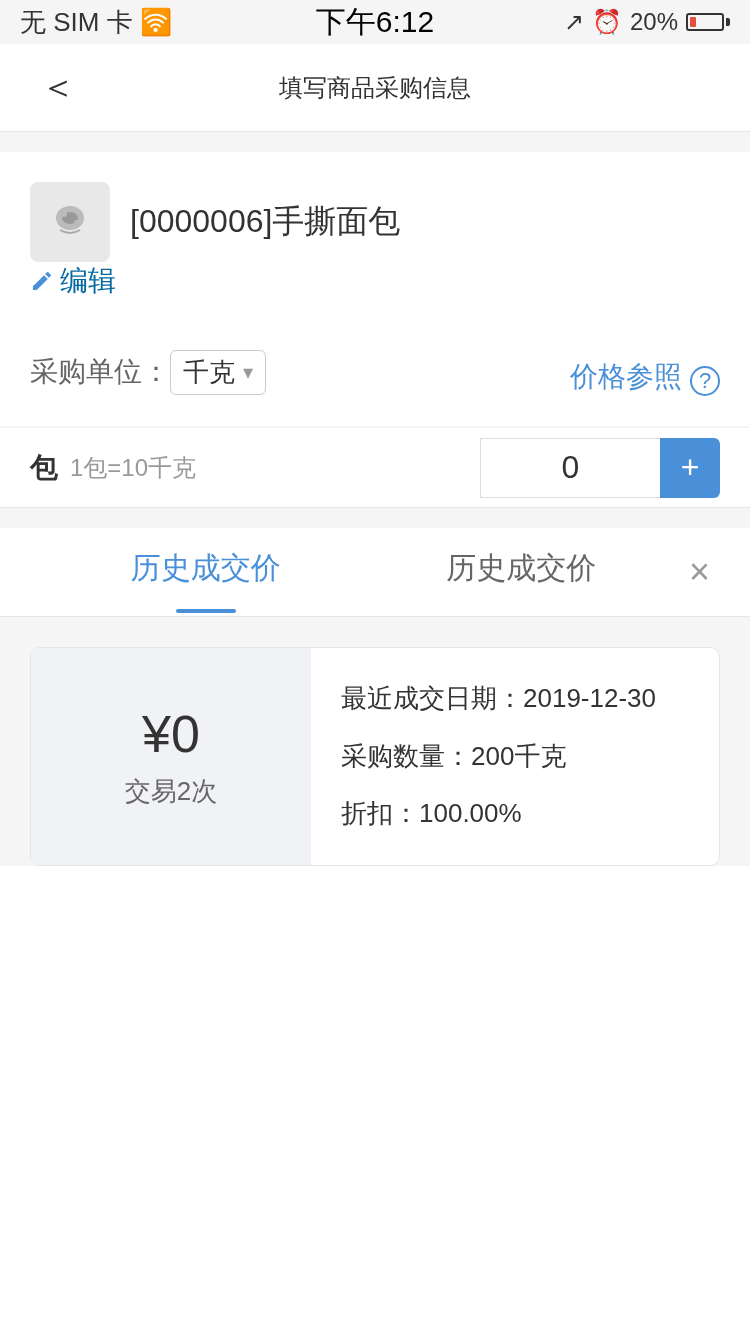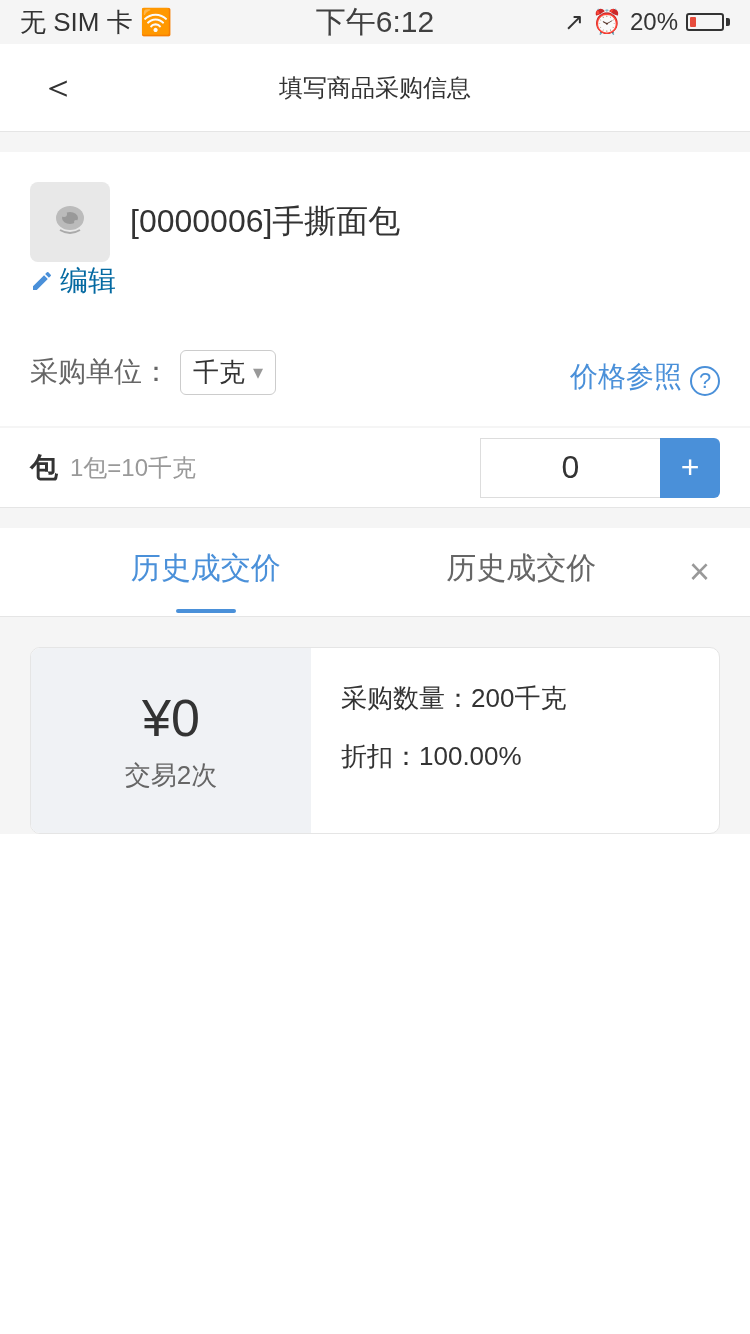--- a/index.html
+++ b/index.html
@@ -26,21 +26,21 @@
     .status-left {
       display: flex;
       align-items: center;
       gap: 8px;
       font-size: 26px;
       color: #333;
     }
     .status-center {
       font-size: 30px;
       font-weight: 500;
-      color: #404040;
+      color: #000000;
       position: absolute;
       left: 50%;
       transform: translateX(-50%);
     }
     .status-right {
       display: flex;
       align-items: center;
       gap: 8px;
       font-size: 24px;
       color: #333;
@@ -142,21 +142,20 @@
       cursor: pointer;
     }
     .product-unit-row {
       display: flex;
       align-items: center;
       justify-content: space-between;
     }
     .unit-left {
       display: flex;
       align-items: center;
-      gap: 10px;
       font-size: 28px;
       color: #666;
       margin-top: 24px;
     }
     .unit-selector {
       display: flex;
       align-items: center;
       border: 1px solid #ccc;
       border-radius: 6px;
       padding: 4px 12px;
@@ -431,20 +430,23 @@
   </div>
 </div>
 
 <div class="history-card">
   <div class="history-left">
     <div class="history-price">¥0</div>
     <div class="history-count">交易2次</div>
   </div>
   <div class="history-right">
     <div class="history-detail-row">
+      <span class="label">最近成交日期：</span><span class="value">2019-12-30</span>
+    </div>
+    <div class="history-detail-row">
       <span class="label">采购数量：</span><span class="value">200千克</span>
     </div>
     <div class="history-detail-row">
       <span class="label">折扣：</span><span class="value">100.00%</span>
     </div>
   </div>
 </div>
 
 <div class="bottom-content"></div>
 

